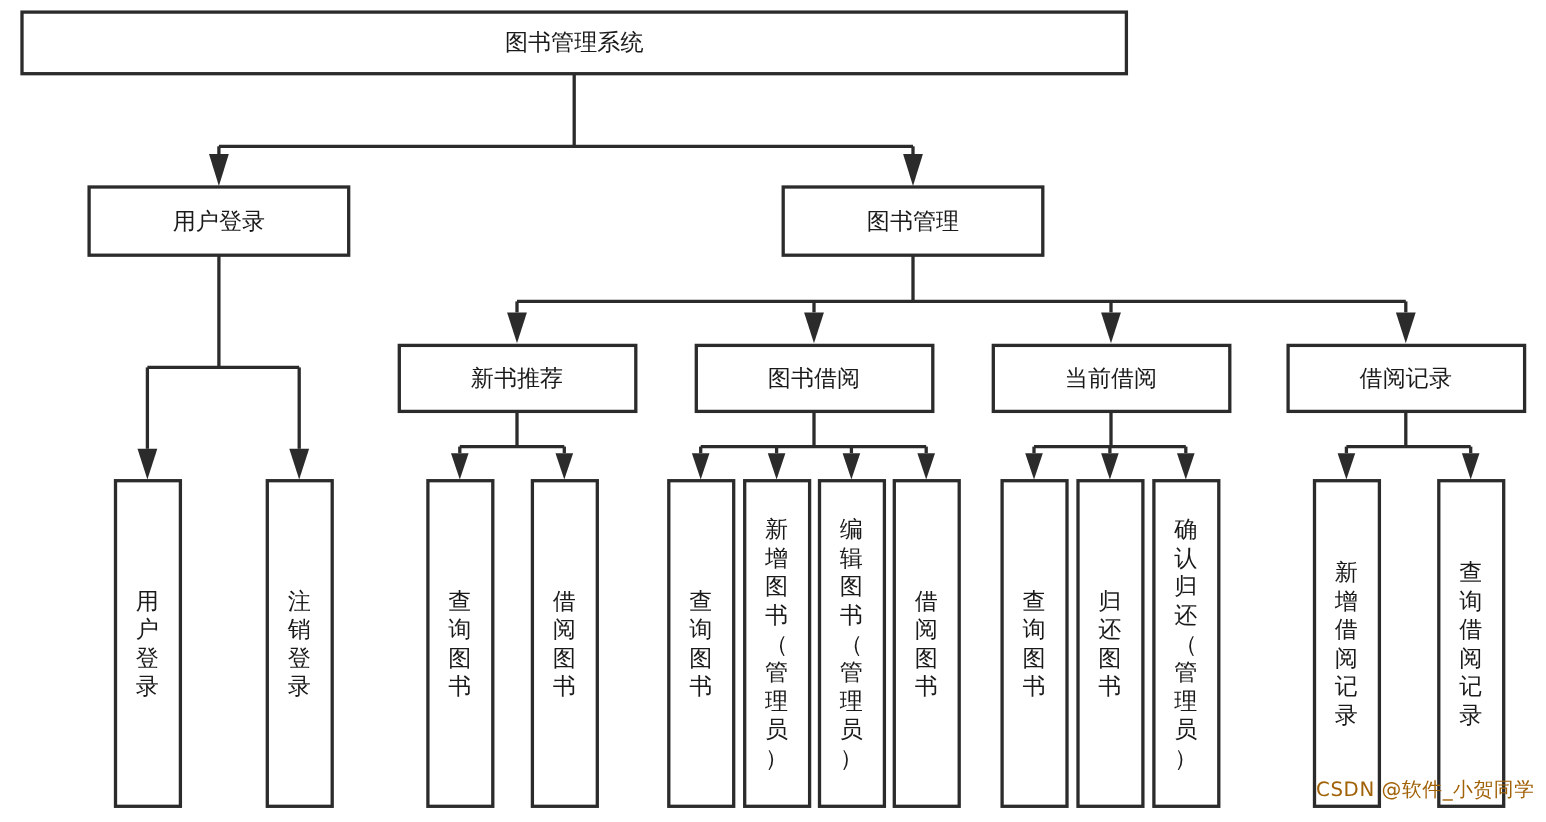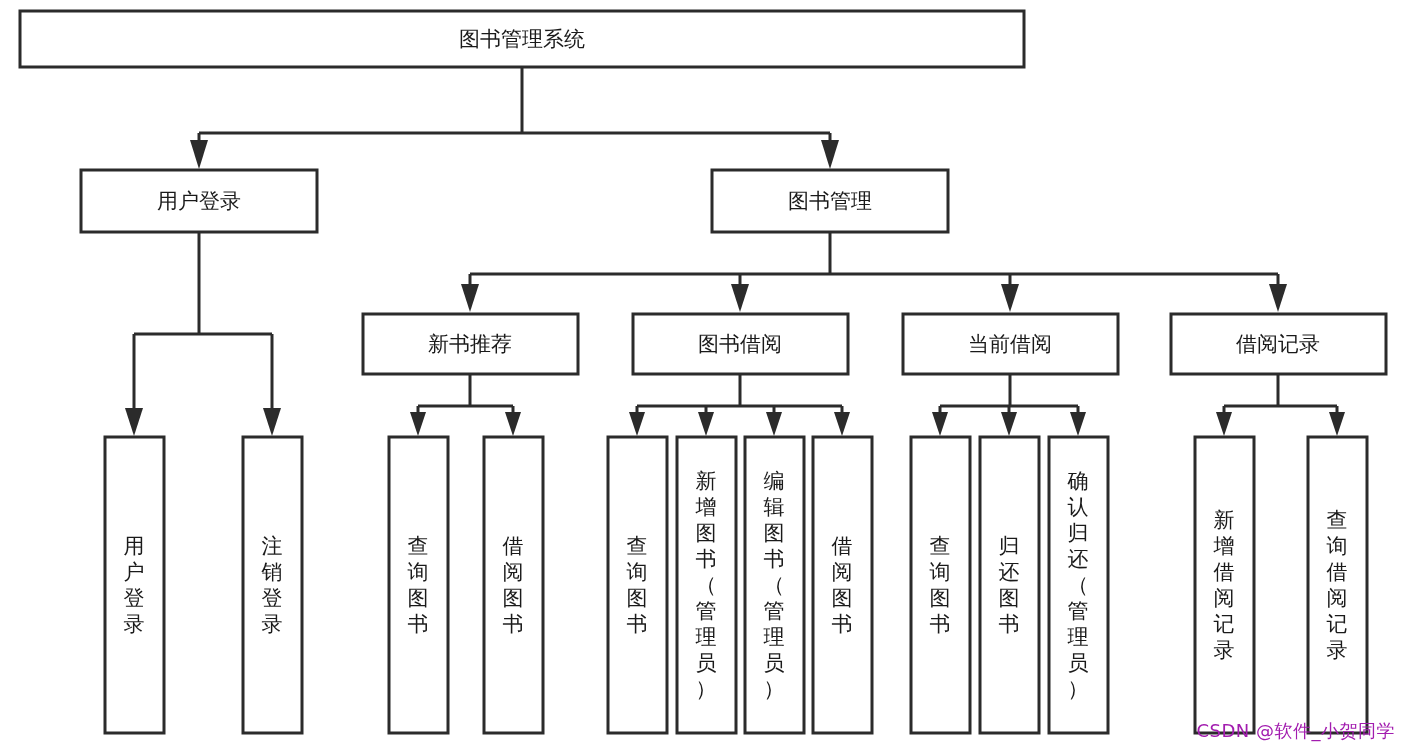--- a/index.html
+++ b/index.html
@@ -52,24 +52,24 @@
   }
   .node-label-v {
     font-family: "DejaVu Sans", "Liberation Sans", sans-serif;
     font-size: 21px;
     fill: #1a1a1a;
     text-anchor: middle;
   }
   .watermark {
     position: absolute;
     right: 10px;
-    bottom: 4px;
+    bottom: 17px;
     font-family: "DejaVu Sans", "Liberation Sans", sans-serif;
     font-size: 18px;
-    color: #a21caf;
+    color: #a16207;
     letter-spacing: 0.5px;
     white-space: nowrap;
     user-select: none;
   }
 </style>
 </head>
 <body>
 
 <div id="diagram-root">
 

